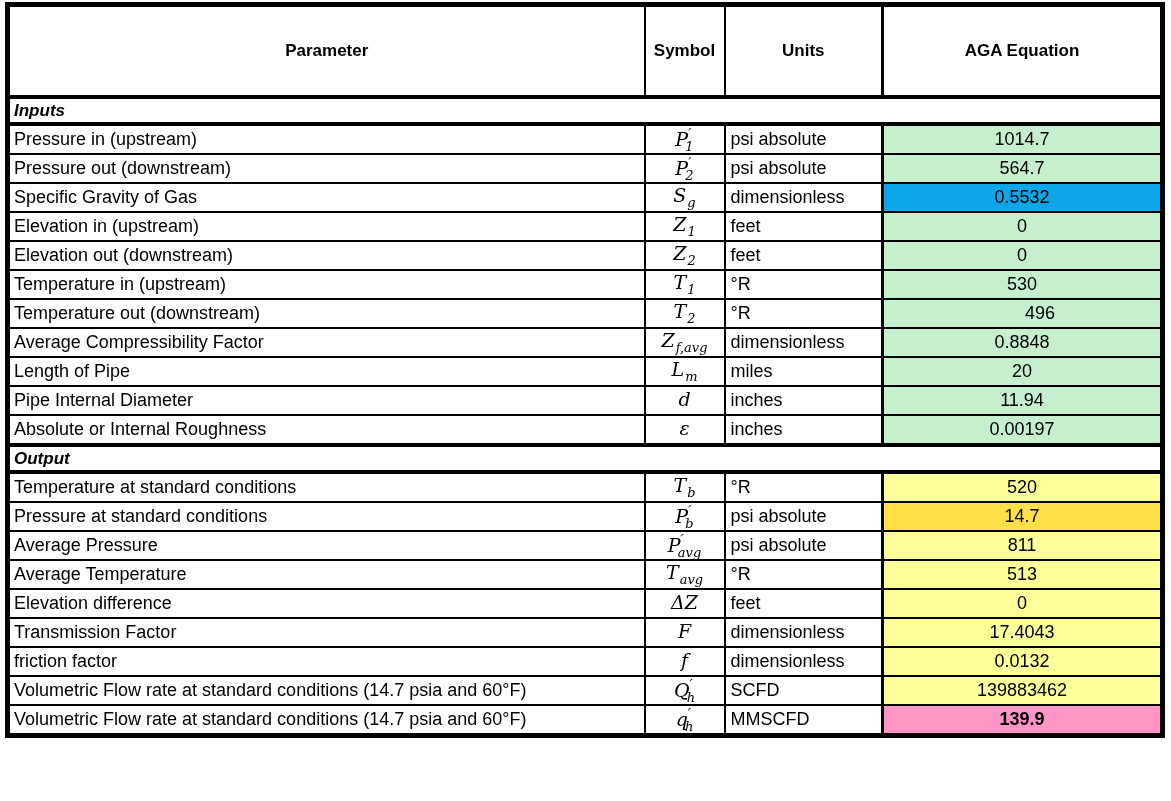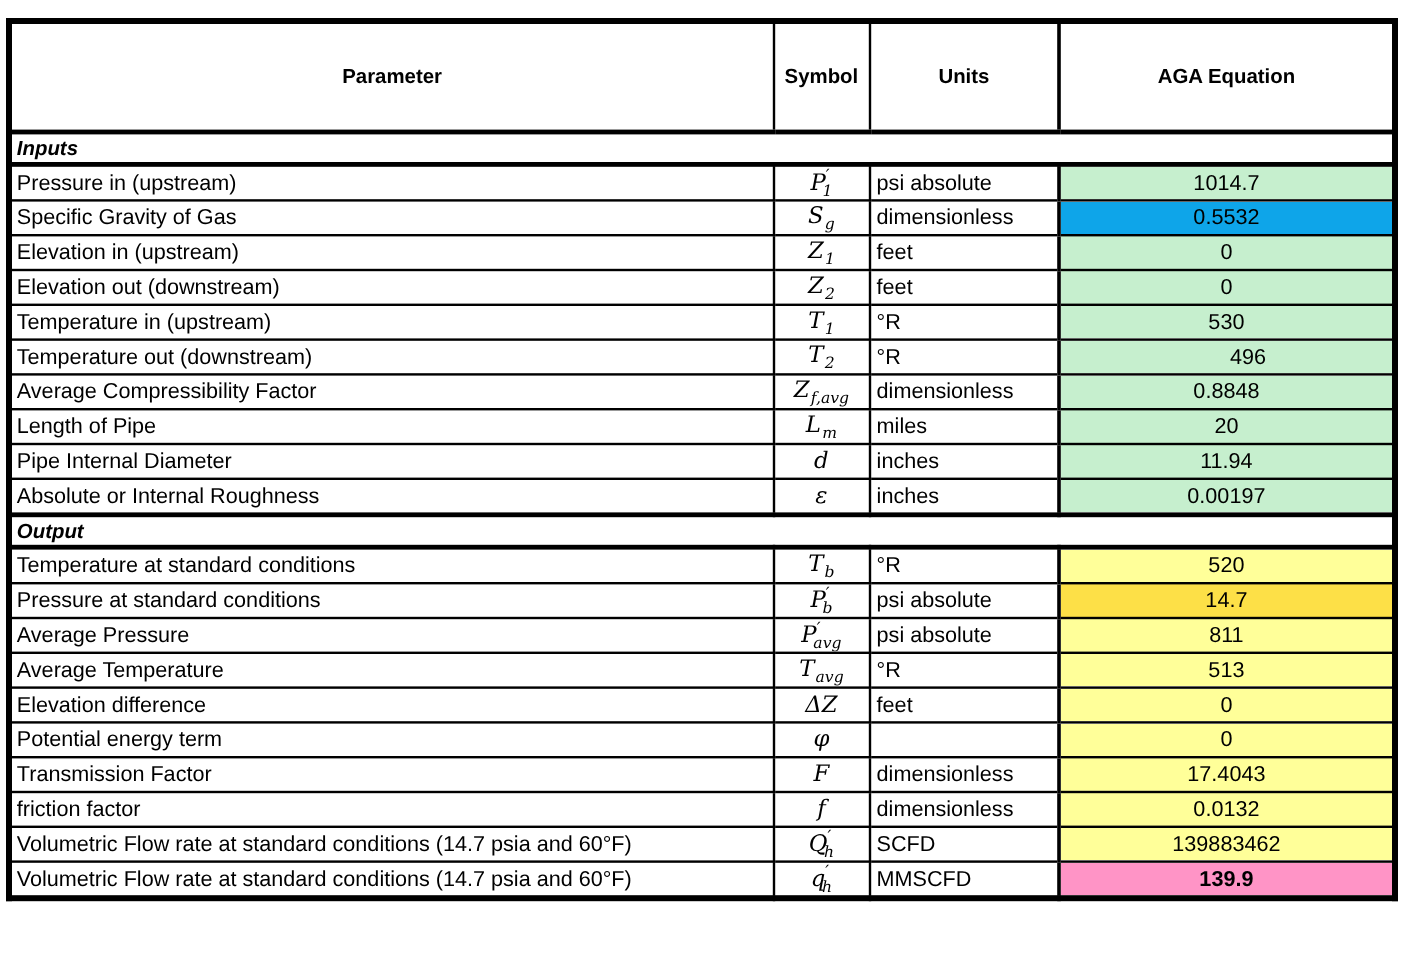--- a/index.html
+++ b/index.html
@@ -4,21 +4,21 @@
 <style>
   html, body {
     margin: 0; padding: 0;
     width: 1171px; height: 801px;
     background: #ffffff;
     overflow: hidden;
     font-family: "Liberation Sans", sans-serif;
   }
   .sheet {
     position: absolute;
-    top: 15px; left: 5px;
+    top: 2px; left: 5px;
   }
   table {
     border-collapse: collapse;
     table-layout: fixed;
     width: 1155px;
     background: #ffffff;
     border: 5px solid #000;
   }
   th, td {
     border: 2px solid #000;
@@ -86,20 +86,26 @@
         <tr class="section-row">
           <td class="section-cell" colspan="4">Inputs</td>
         </tr>
         <tr class="data-row">
           <td class="param-cell">Pressure in (upstream)</td>
           <td class="symbol-cell"><span class="sym stacked"><span class="sym-base">P</span><span class="sym-prime">′</span><span class="sym-sub">1</span></span></td>
           <td class="units-cell">psi absolute</td>
           <td class="value-cell col-equation" style="background: rgb(198, 239, 206); margin-top: 36px;">1014.7</td>
         </tr>
         <tr class="data-row">
+          <td class="param-cell">Pressure out (downstream)</td>
+          <td class="symbol-cell"><span class="sym stacked"><span class="sym-base">P</span><span class="sym-prime">′</span><span class="sym-sub">2</span></span></td>
+          <td class="units-cell">psi absolute</td>
+          <td class="value-cell col-equation" style="background: rgb(198, 239, 206);">564.7</td>
+        </tr>
+        <tr class="data-row">
           <td class="param-cell">Specific Gravity of Gas</td>
           <td class="symbol-cell"><span class="sym"><span class="sym-base">S</span><span class="sym-sub">g</span></span></td>
           <td class="units-cell">dimensionless</td>
           <td class="value-cell col-equation" style="background: #0ea5e9;">0.5532</td>
         </tr>
         <tr class="data-row">
           <td class="param-cell">Elevation in (upstream)</td>
           <td class="symbol-cell"><span class="sym"><span class="sym-base">Z</span><span class="sym-sub">1</span></span></td>
           <td class="units-cell">feet</td>
           <td class="value-cell col-equation" style="background: rgb(198, 239, 206);">0</td>
@@ -170,26 +176,20 @@
         <tr class="data-row">
           <td class="param-cell">Average Temperature</td>
           <td class="symbol-cell"><span class="sym"><span class="sym-base">T</span><span class="sym-sub">avg</span></span></td>
           <td class="units-cell">°R</td>
           <td class="value-cell col-equation" style="background: rgb(255, 255, 153);">513</td>
         </tr>
         <tr class="data-row">
           <td class="param-cell">Elevation difference</td>
           <td class="symbol-cell"><span class="sym"><span class="sym-base">ΔZ</span></span></td>
           <td class="units-cell">feet</td>
-          <td class="value-cell col-equation" style="background: rgb(255, 255, 153);">0</td>
-        </tr>
-        <tr class="data-row">
-          <td class="param-cell">Potential energy term</td>
-          <td class="symbol-cell"><span class="sym"><span class="sym-base">φ</span></span></td>
-          <td class="units-cell"></td>
           <td class="value-cell col-equation" style="background: rgb(255, 255, 153);">0</td>
         </tr>
         <tr class="data-row">
           <td class="param-cell">Transmission Factor</td>
           <td class="symbol-cell"><span class="sym"><span class="sym-base">F</span></span></td>
           <td class="units-cell">dimensionless</td>
           <td class="value-cell col-equation" style="background: rgb(255, 255, 153);">17.4043</td>
         </tr>
         <tr class="data-row">
           <td class="param-cell">friction factor</td>

